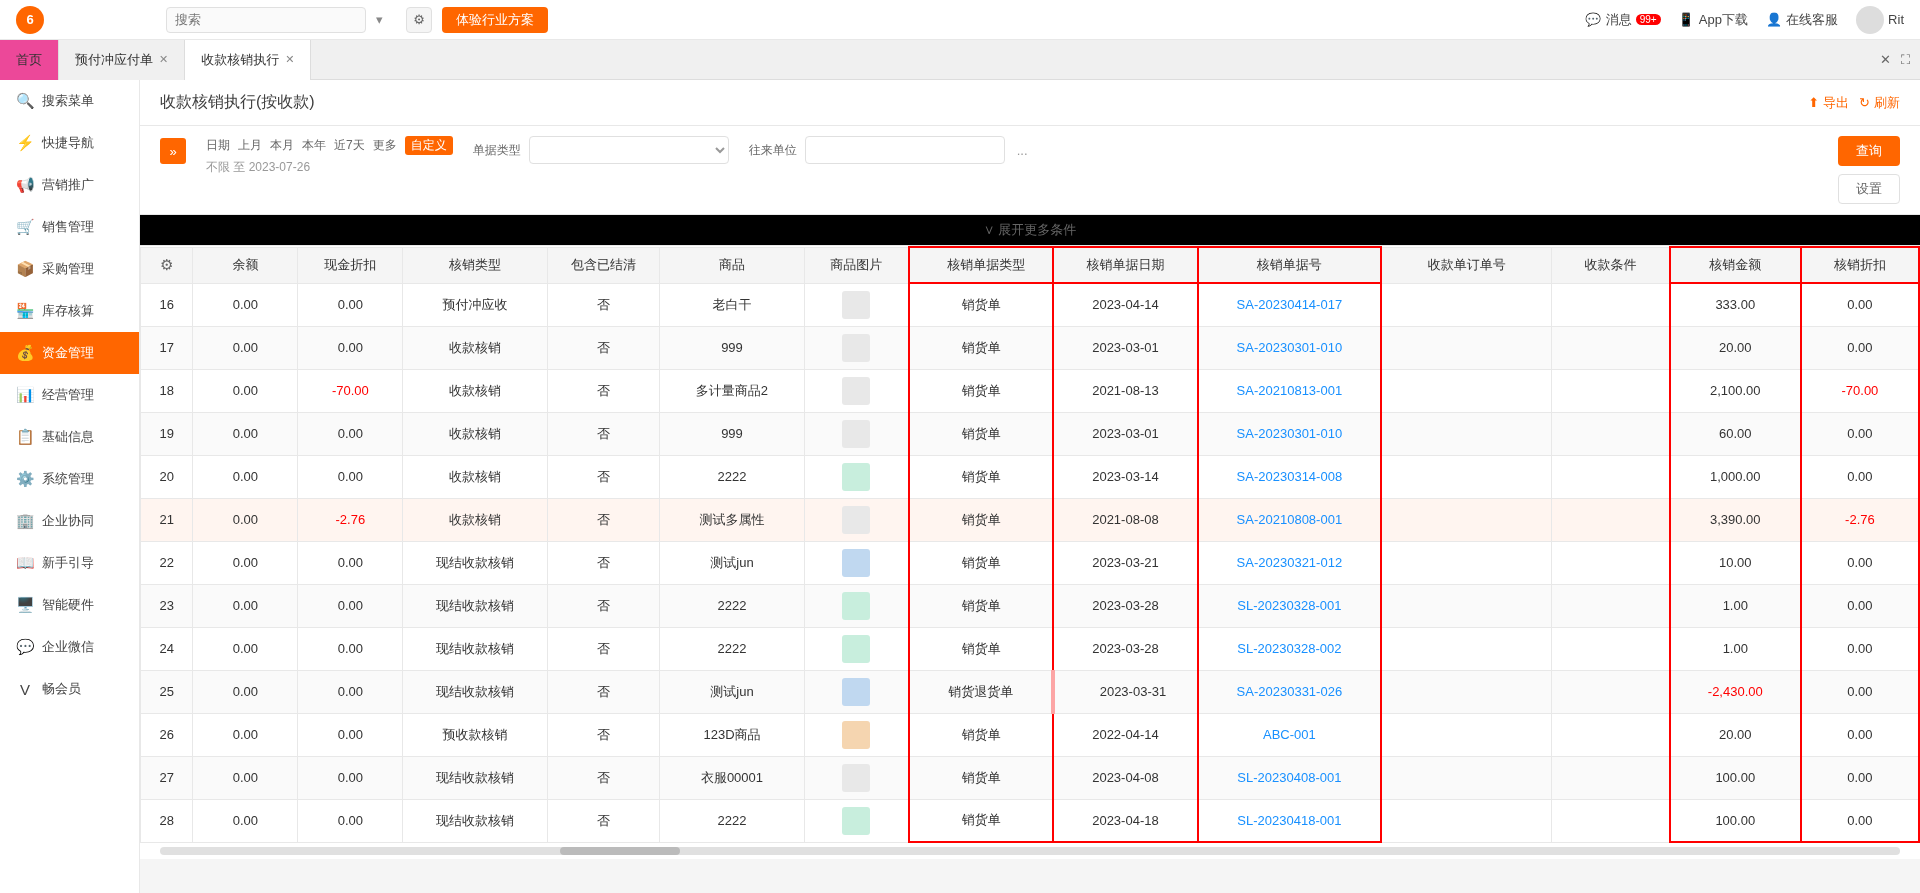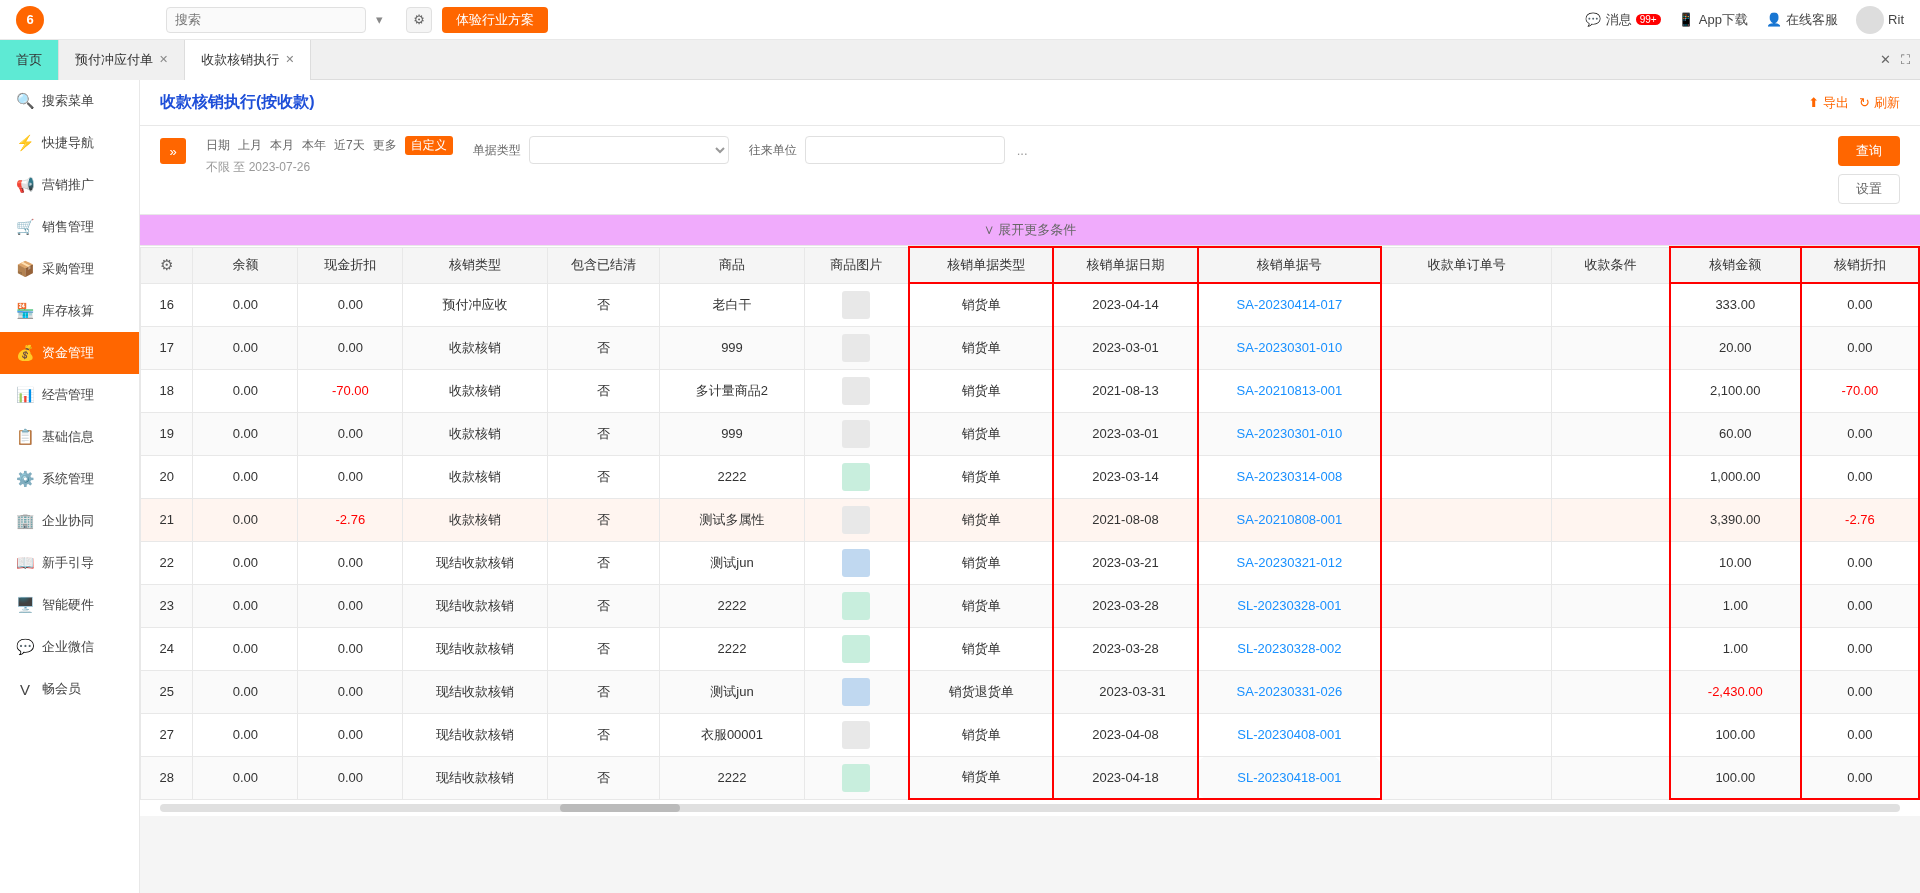--- a/index.html
+++ b/index.html
@@ -70,21 +70,21 @@
       border-right: 1px solid #ddd;
       gap: 6px;
       background: #f0f0f0;
     }
     .tab-item.active {
       background: #fff;
       color: #333;
       border-bottom: none;
     }
     .tab-home {
-      background: #5eead4;
+      background: #ec4899;
       color: #333;
     }
     .tab-close {
       font-size: 11px; color: #888; cursor: pointer;
     }
     .tabs-right {
       margin-left: auto; display: flex; align-items: center; gap: 10px; padding-right: 10px;
     }
 
     
@@ -108,21 +108,21 @@
 
     
     .main-content {
       flex: 1; background: #f5f5f5; overflow: auto;
     }
     .page-header {
       background: #fff; padding: 12px 20px 0;
       display: flex; align-items: center; justify-content: space-between;
       border-bottom: 1px solid #e8e8e8;
     }
-    .page-title { font-size: 16px; font-weight: bold; color: #1d4ed8; padding-bottom: 12px; }
+    .page-title { font-size: 16px; font-weight: normal; color: #404040; padding-bottom: 12px; }
     .page-actions { display: flex; gap: 10px; align-items: center; padding-bottom: 12px; }
     .action-btn {
       display: flex; align-items: center; gap: 4px;
       color: #f60; cursor: pointer; font-size: 13px;
     }
 
     
     .filter-area {
       background: #fff; padding: 10px 20px; border-bottom: 1px solid #e8e8e8;
       display: flex; align-items: flex-start; gap: 20px; flex-wrap: wrap;
@@ -154,21 +154,21 @@
     .query-btn {
       background: #f60; color: #fff; border: none; border-radius: 4px;
       padding: 6px 18px; cursor: pointer; font-size: 13px;
     }
     .set-btn {
       background: #fff; color: #666; border: 1px solid #e0e0e0; border-radius: 4px;
       padding: 5px 14px; cursor: pointer; font-size: 13px; display: block; margin-top: 4px; text-align: center;
     }
     .more-conditions {
       text-align: center; padding: 6px; color: #666; font-size: 12px; cursor: pointer;
-      background: #f0abfc; border-bottom: 1px solid #e8e8e8;
+      background: #000000; border-bottom: 1px solid #e8e8e8;
     }
 
     
     .table-container {
       background: #fff; margin: 0; overflow: auto;
     }
     table {
       width: 100%; border-collapse: collapse; min-width: 1600px;
     }
     thead tr { background: #f5f5f5; }
@@ -586,25 +586,43 @@
       <td>25</td>
       <td>0.00</td>
       <td class="">0.00</td>
       <td>现结收款核销</td>
       <td>否</td>
       <td>测试jun</td>
       <td>
                 <div class="thumb-img" style="background:#c0d8f0;width:28px;height:28px;margin:auto;border-radius:3px;"></div>
               </td>
       <td style="border-left:2px solid #f00;border-right:2px solid #f00;">销货退货单</td>
-      <td style="border-left:2px solid #fca5a5;border-right:2px solid #f00;padding-left:24px;">2023-03-31</td>
+      <td style="border-left:4px solid #fca5a5;border-right:2px solid #f00;padding-left:24px;">2023-03-31</td>
       <td style="border-left:2px solid #f00;border-right:2px solid #f00;"><span class="link-text">SA-20230331-026</span></td>
       <td></td>
       <td></td>
       <td class="negative" style="border-left:2px solid #f00;border-right:2px solid #f00;text-align:center;">-2,430.00</td>
+      <td class="" style="border-left:2px solid #f00;border-right:2px solid #f00;">0.00</td>
+    </tr>
+            <tr>
+      <td>26</td>
+      <td>0.00</td>
+      <td class="">0.00</td>
+      <td>预收款核销</td>
+      <td>否</td>
+      <td>123D商品</td>
+      <td>
+                <div class="thumb-img" style="background:#f5d5b0;width:28px;height:28px;margin:auto;border-radius:3px;"></div>
+              </td>
+      <td style="border-left:2px solid #f00;border-right:2px solid #f00;">销货单</td>
+      <td style="border-left:2px solid #f00;border-right:2px solid #f00;">2022-04-14</td>
+      <td style="border-left:2px solid #f00;border-right:2px solid #f00;"><span class="link-text">ABC-001</span></td>
+      <td></td>
+      <td></td>
+      <td class="" style="border-left:2px solid #f00;border-right:2px solid #f00;">20.00</td>
       <td class="" style="border-left:2px solid #f00;border-right:2px solid #f00;">0.00</td>
     </tr>
             <tr>
       <td>27</td>
       <td>0.00</td>
       <td class="">0.00</td>
       <td>现结收款核销</td>
       <td>否</td>
       <td>衣服00001</td>
       <td>

